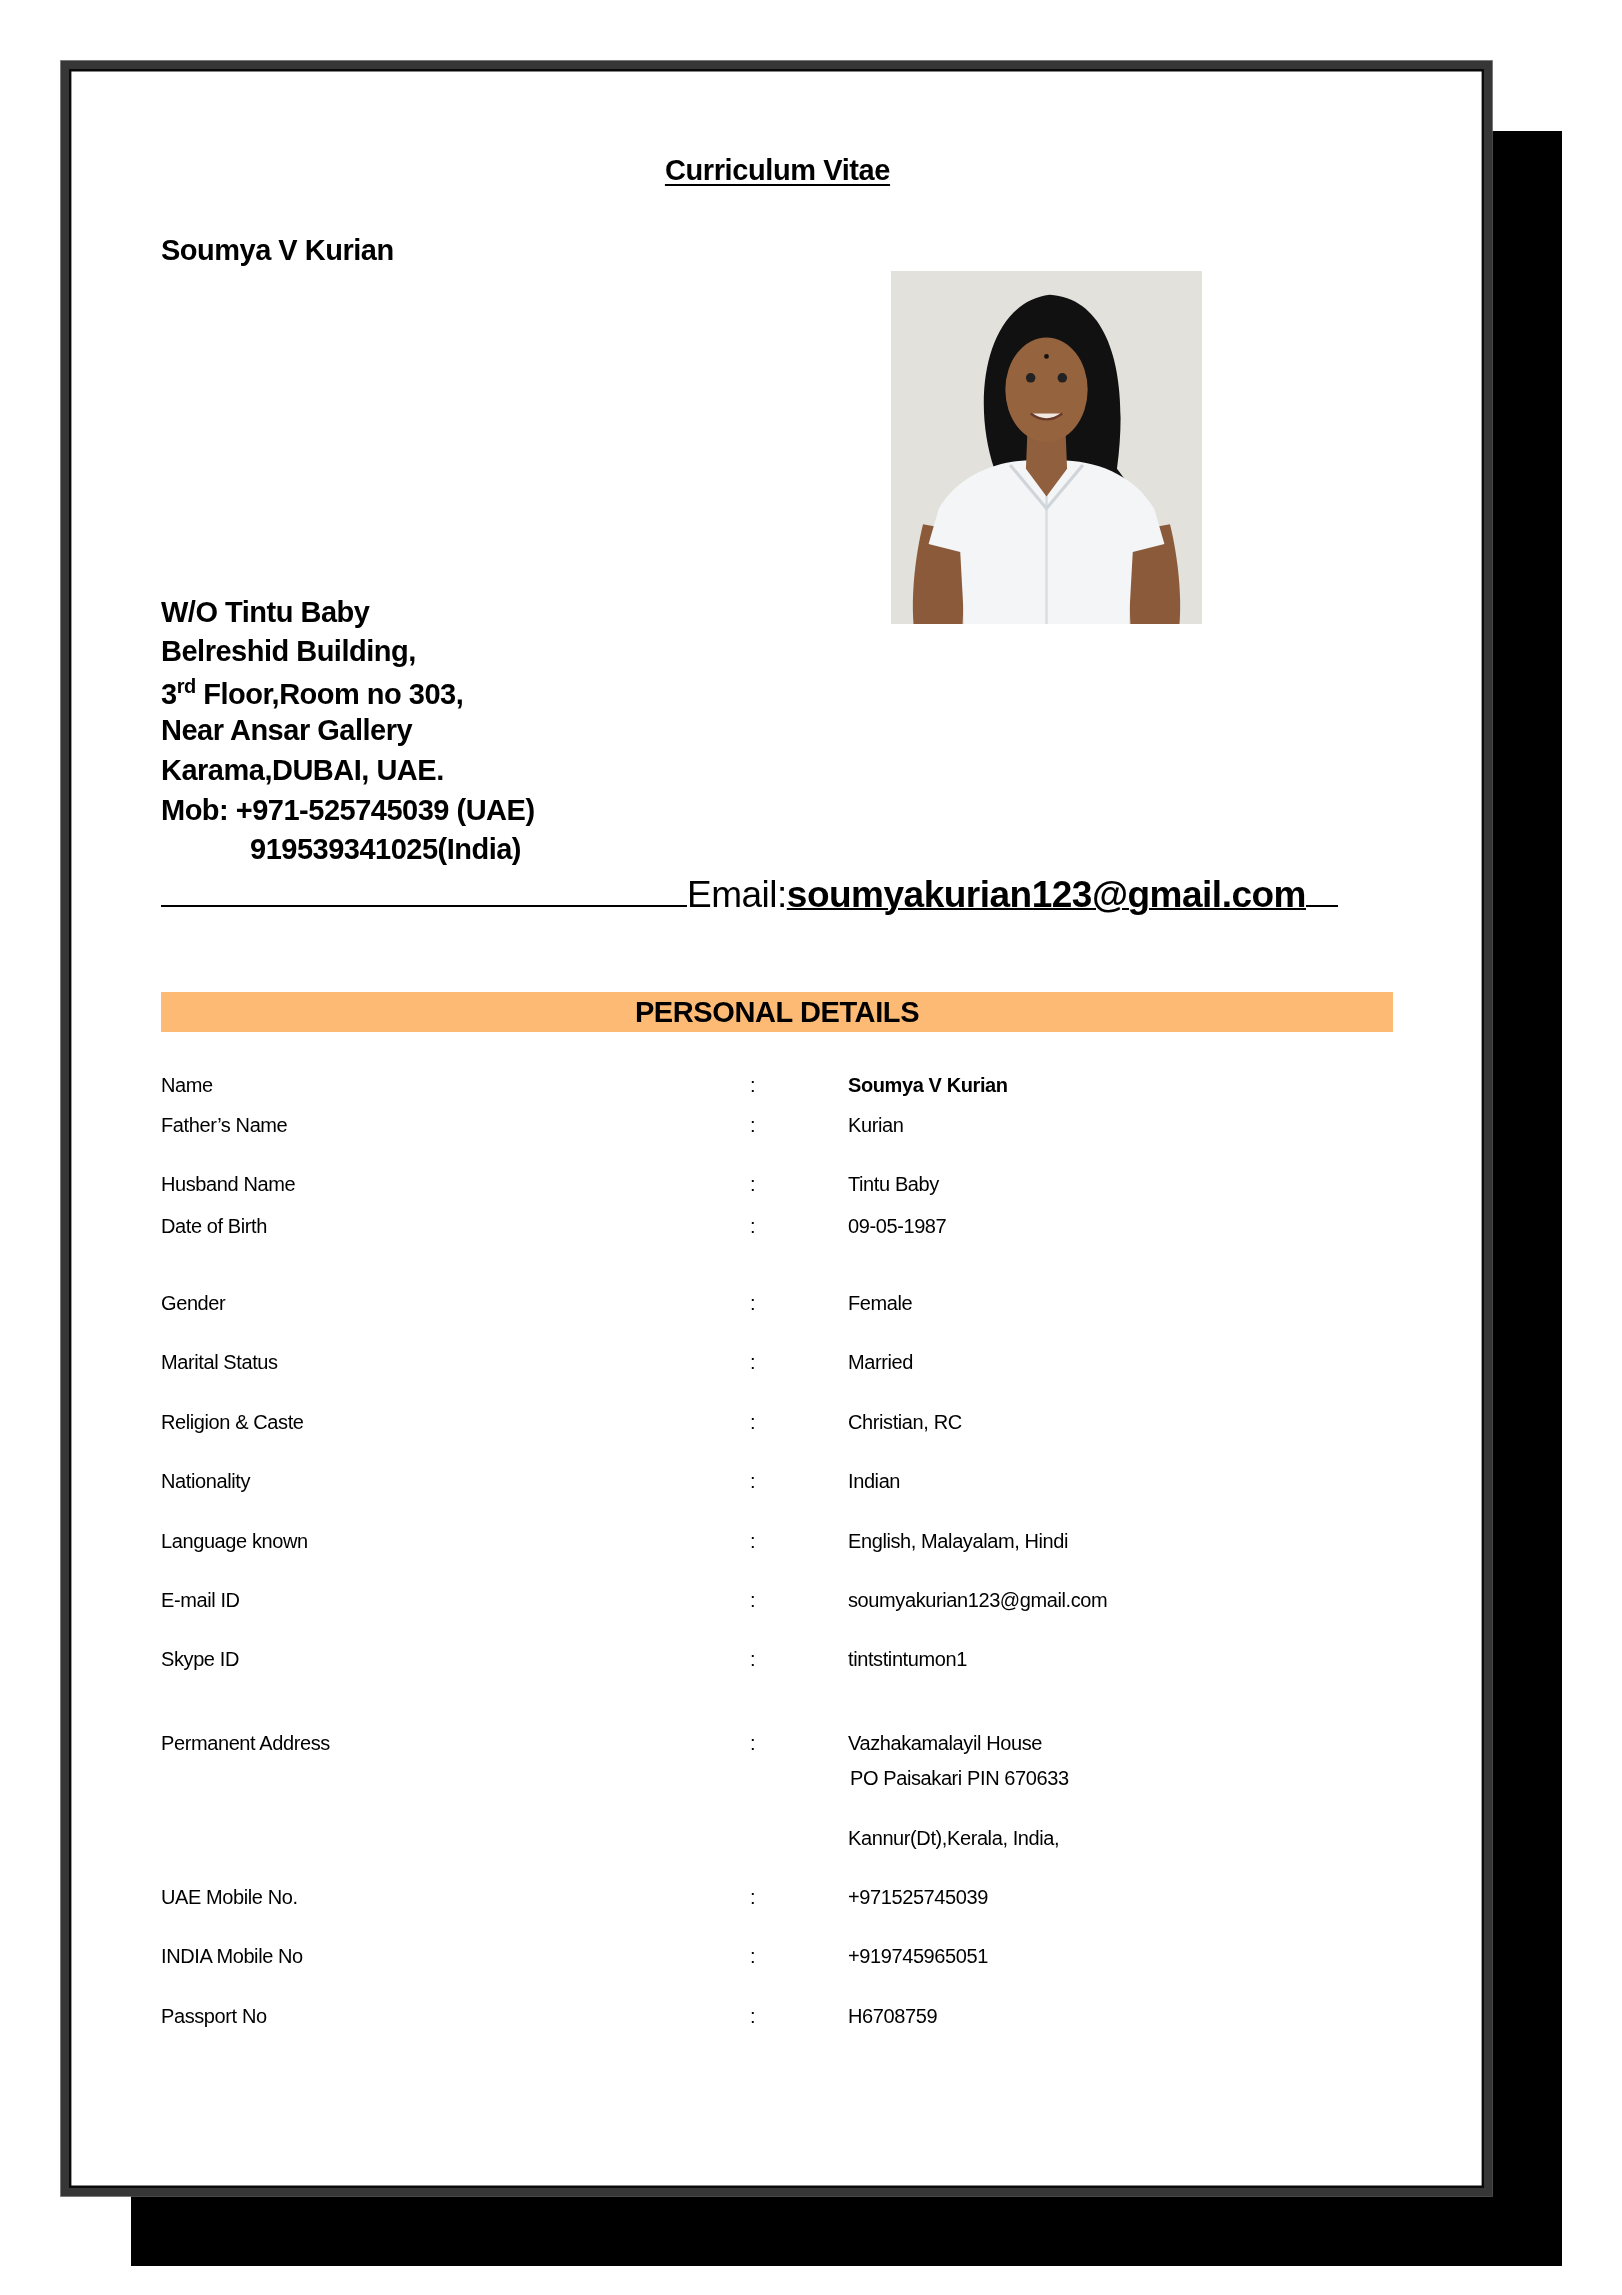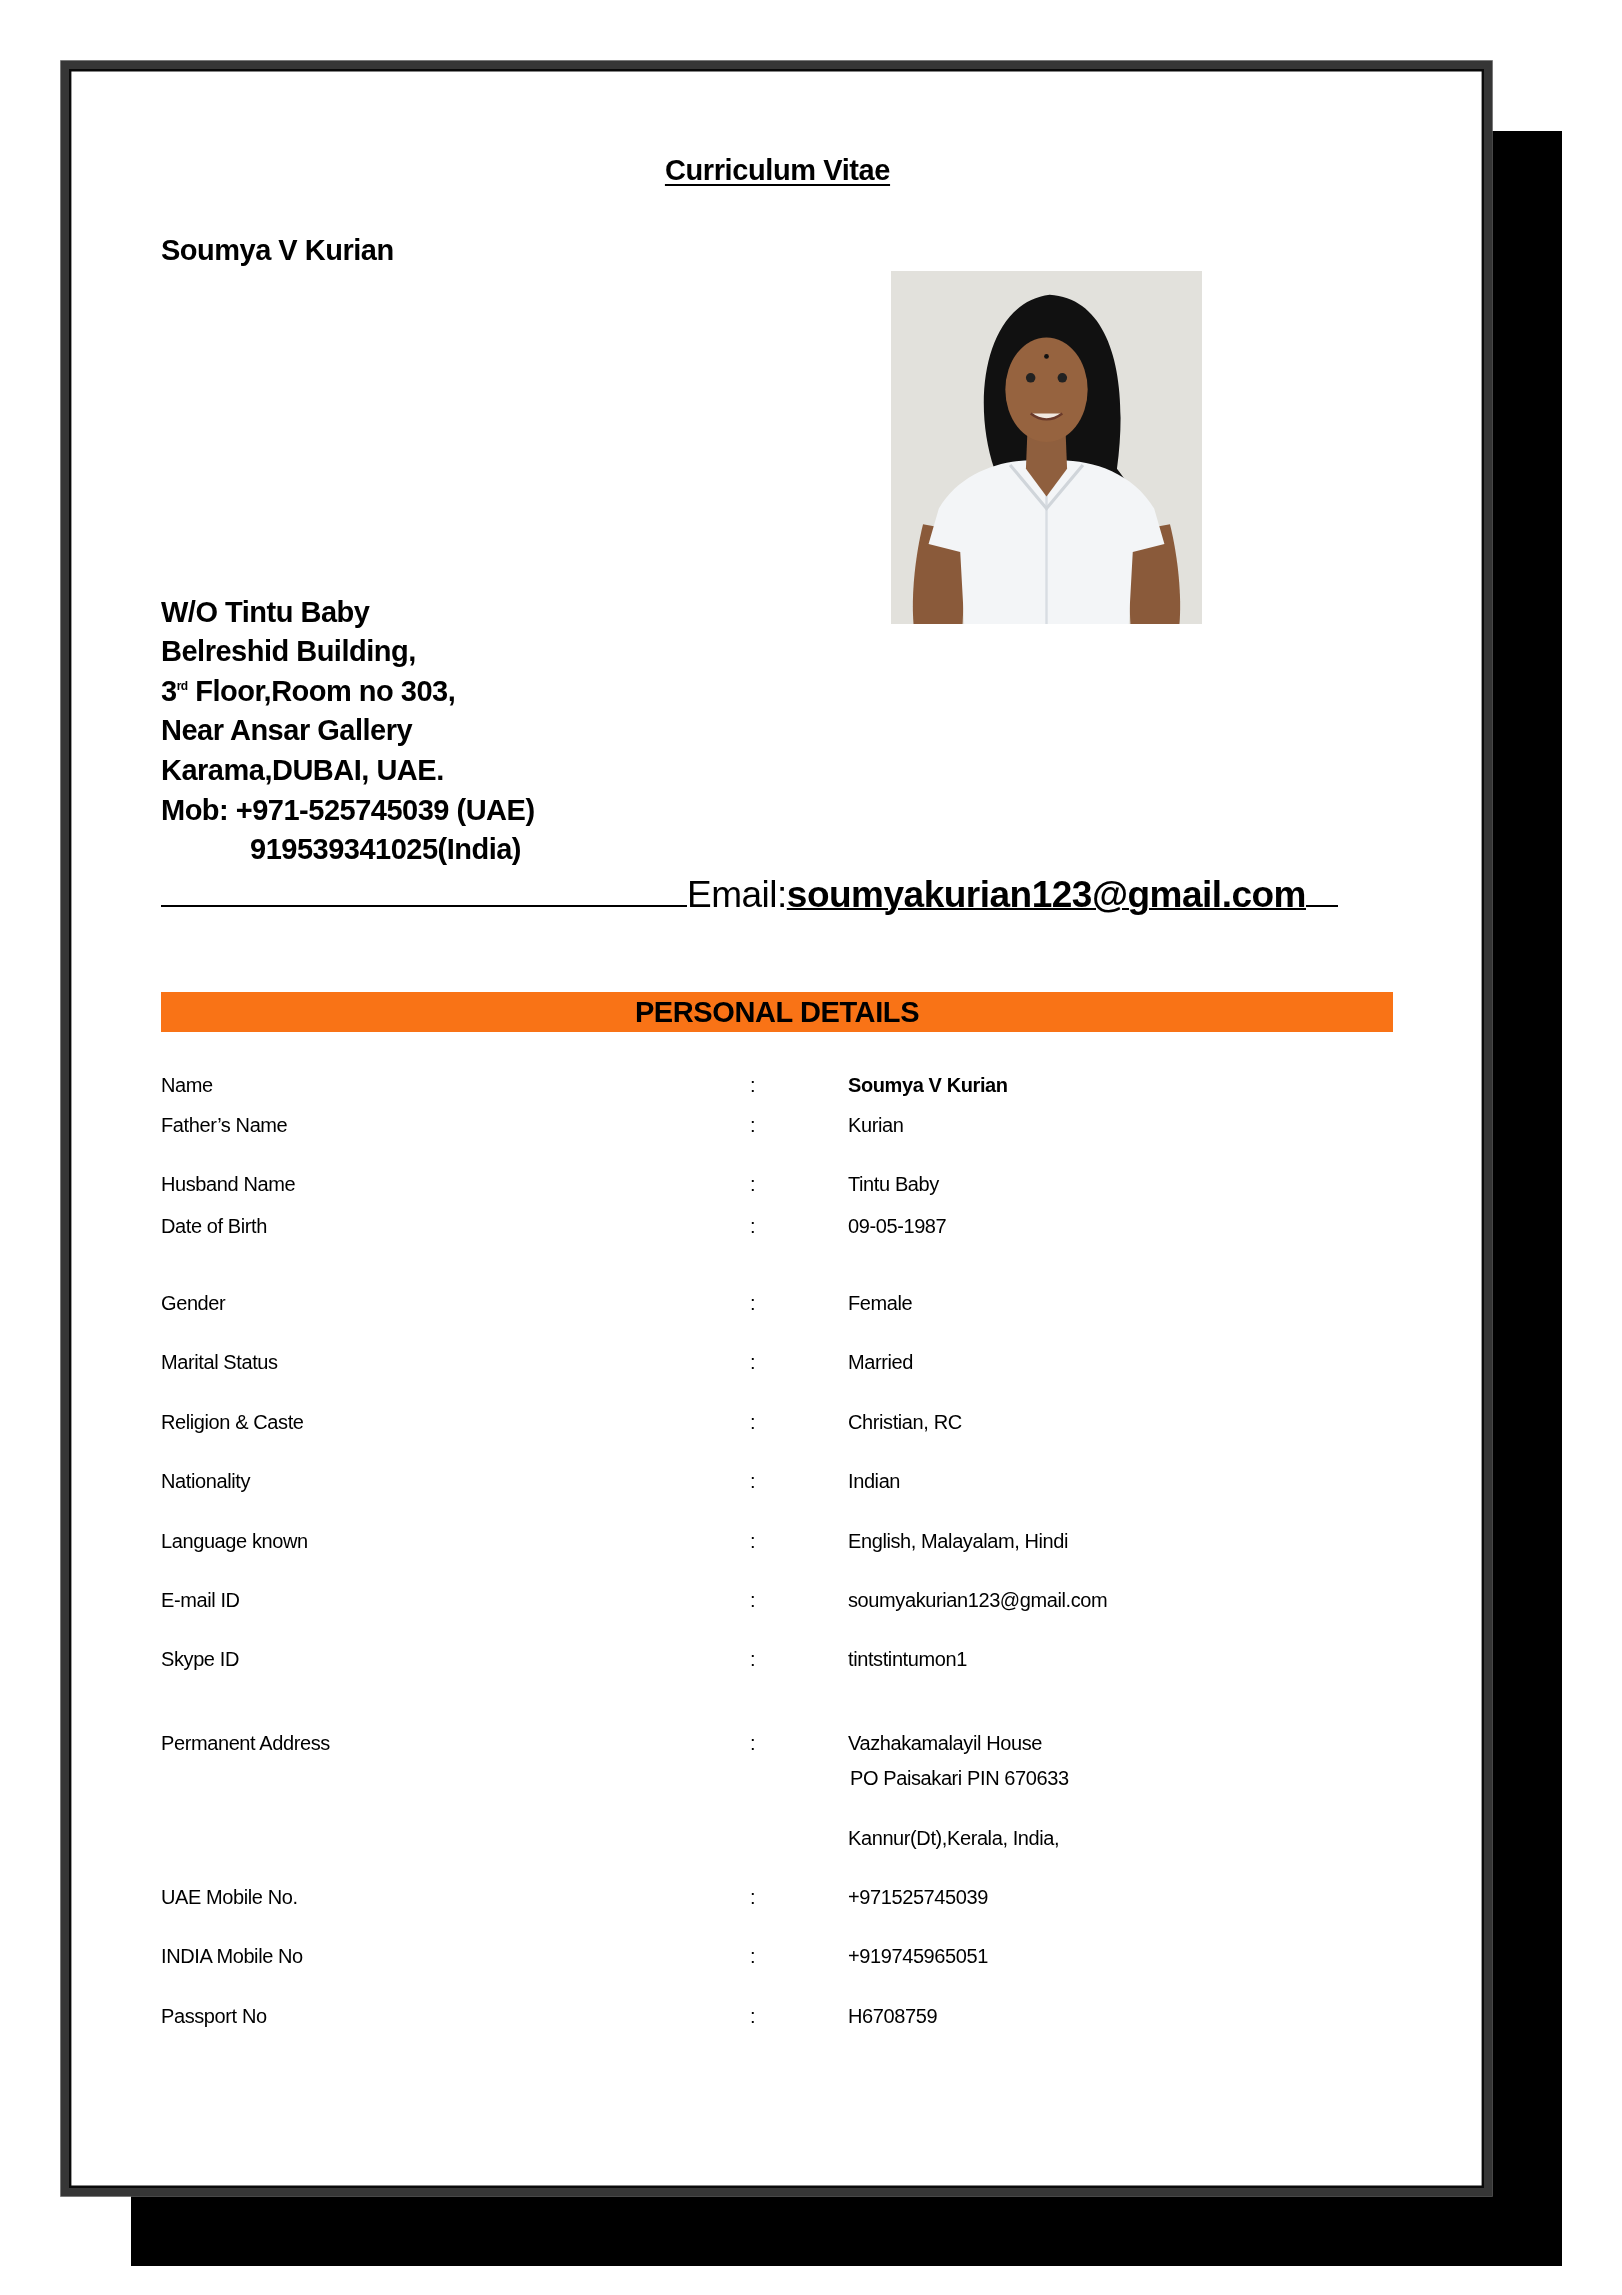--- a/index.html
+++ b/index.html
@@ -30,29 +30,29 @@
       position: absolute; left: 891px; top: 271px; width: 311px; height: 353px;
       background: #e2e1dc; overflow: hidden;
     }
     .addr-line { left: 161px; font-size: 29px; font-weight: bold; letter-spacing: -0.5px; }
     .email-line { left: 161px; top: 874px; font-size: 37px; letter-spacing: -0.5px; }
     .email-line .rule { display: inline-block; width: 526px; border-bottom: 2.4px solid #000; height: 28.5px; vertical-align: baseline; }
     .email-line .addr { font-weight: bold; text-decoration: underline; text-decoration-thickness: 2.4px; }
     .email-line .trail { display: inline-block; width: 32px; border-bottom: 2.4px solid #000; height: 28.5px; }
     .section-bar {
       position: absolute; left: 161px; top: 992px; width: 1232px; height: 40px;
-      background: #f97316; text-align: center; font-size: 29px; font-weight: bold;
+      background: #fdba74; text-align: center; font-size: 29px; font-weight: bold;
       line-height: 41px; letter-spacing: -0.4px;
     }
     .row { position: absolute; left: 0; width: 1298px; height: 36px; font-size: 20px; letter-spacing: -0.4px; }
     .row .label { position: absolute; left: 161px; }
     .row .colon { position: absolute; left: 750px; }
     .row .value { position: absolute; left: 848px; }
     .row .value.b { font-weight: bold; }
-    sup { font-size: 12px; vertical-align: 11px; }
+    sup { font-size: 20px; vertical-align: 11px; }
   </style>
 </head>
 <body>
 
 <div class="shadow"></div>
 <div class="page"></div>
 
 <div class="abs title">
   <span>Curriculum Vitae</span>
 </div>

